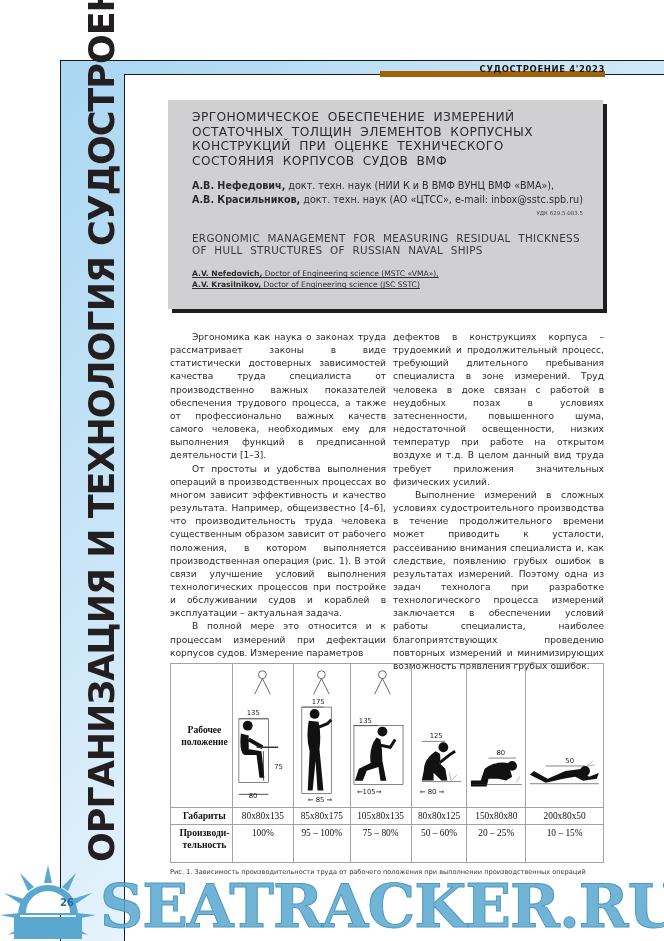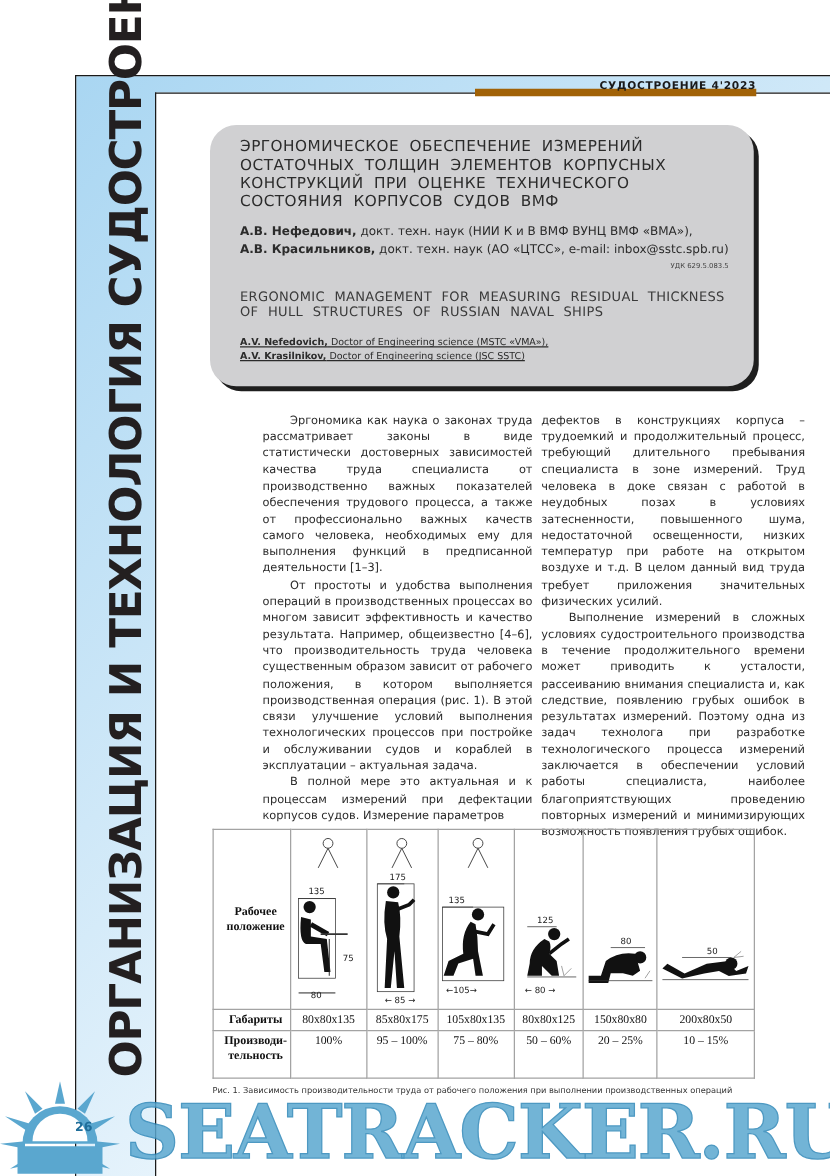--- a/index.html
+++ b/index.html
@@ -33,39 +33,38 @@
     font-size: 35px; letter-spacing: -1px; color: #231f20;
     line-height: 40px; width: 770px;
   }
 
   
   .title-box {
     position: absolute; left: 168px; top: 100px; width: 435px; height: 209px;
     background: #d0d0d2;
     box-shadow: 4px 4px 0 #1e1e1e;
     padding: 10px 14px 0 24px;
-    border-radius: 21px;
   }
   .title-ru {
     font-size: 12.2px; line-height: 14.6px; letter-spacing: 0.4px; color: #2b2b2b;
     word-spacing: 4px; text-transform: uppercase;
   }
   .authors-ru { margin-top: 11px; font-size: 9.6px; line-height: 13.5px; color: #2b2b2b; }
   .authors-ru b, .authors-en b { font-weight: bold; }
   .udk { margin-top: 4px; text-align: right; font-size: 5.5px; color: #444; padding-right: 6px; }
   .title-en {
     margin-top: 17px; font-size: 10.4px; line-height: 11.5px; letter-spacing: 0.3px;
     color: #3a3a3a; word-spacing: 4px;
   }
   .authors-en { margin-top: 12px; font-size: 7.6px; line-height: 11px; color: #2b2b2b; text-decoration: underline; }
 
   
   .col {
     position: absolute; top: 331px; font-size: 9.1px; line-height: 13.15px;
-    color: #2a2a2a; text-align: justify; hyphens: manual; margin-left: 40px;
+    color: #2a2a2a; text-align: justify; hyphens: manual;
   }
   .col.left { left: 170px; width: 216px; }
   .col.right { left: 393px; width: 211px; }
   .col p { text-indent: 22px; }
   .col p.cont { text-indent: 0; }
 
   
   .fig-table {
     position: absolute; left: 170px; top: 663px; width: 434px;
     border-collapse: collapse; font-family: "Liberation Serif", serif;
@@ -117,21 +116,21 @@
   <div class="title-en">ERGONOMIC MANAGEMENT FOR MEASURING RESIDUAL THICKNESS OF HULL STRUCTURES OF RUSSIAN NAVAL SHIPS</div>
   <div class="authors-en">
     <div><b>A.V. Nefedovich,</b><span> Doctor of Engineering science (MSTC «VMA»),</span></div>
     <div><b>A.V. Krasilnikov,</b><span> Doctor of Engineering science (JSC SSTC)</span></div>
   </div>
 </div>
 
 <div class="col left">
   <p>Эргономика как наука о законах труда рассматривает законы в виде статистически достоверных зависимостей качества труда специалиста от производственно важных показателей обеспечения трудового процесса, а также от профессионально важных качеств самого человека, необходимых ему для выполнения функций в предписанной деятельности [1–3].</p>
   <p>От простоты и удобства выполнения операций в производственных процессах во многом зависит эффективность и качество результата. Например, общеизвестно [4–6], что производительность труда человека существенным образом зависит от рабочего положения, в котором выполняется производственная операция (рис. 1). В этой связи улучшение условий выполнения технологических процессов при постройке и обслуживании судов и кораблей в эксплуатации – актуальная задача.</p>
-  <p>В полной мере это актуальная и к процессам измерений при дефектации корпусов судов. Измерение параметров</p>
+  <p>В полной мере это относится и к процессам измерений при дефектации корпусов судов. Измерение параметров</p>
 </div>
 
 <div class="col right">
   <p class="cont">дефектов в конструкциях корпуса – трудоемкий и продолжительный процесс, требующий длительного пребывания специалиста в зоне измерений. Труд человека в доке связан с работой в неудобных позах в условиях затесненности, повышенного шума, недостаточной освещенности, низких температур при работе на открытом воздухе и т.д. В целом данный вид труда требует приложения значительных физических усилий.</p>
   <p>Выполнение измерений в сложных условиях судостроительного производства в течение продолжительного времени может приводить к усталости, рассеиванию внимания специалиста и, как следствие, появлению грубых ошибок в результатах измерений. Поэтому одна из задач технолога при разработке технологического процесса измерений заключается в обеспечении условий работы специалиста, наиболее благоприятствующих проведению повторных измерений и минимизирующих возможность появления грубых ошибок.</p>
 </div>
 
 <table class="fig-table">
   <colgroup>
     <col style="width:62px">

